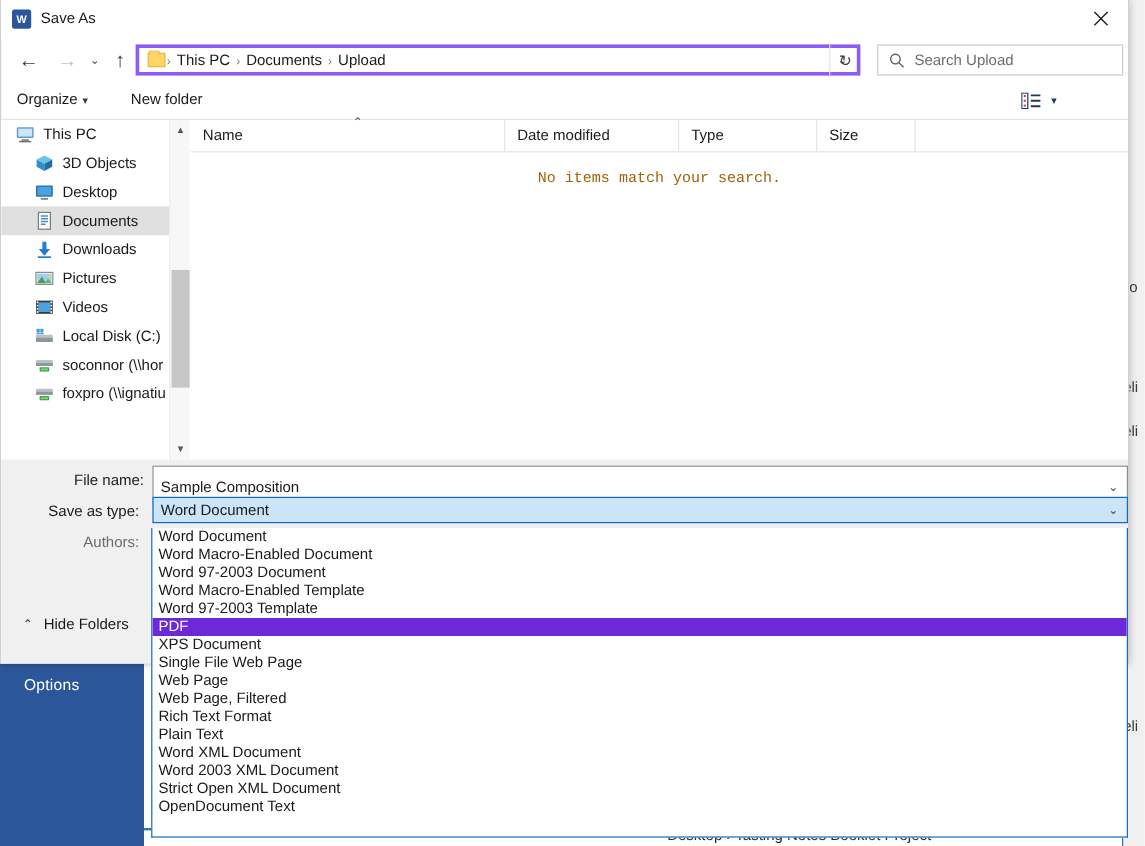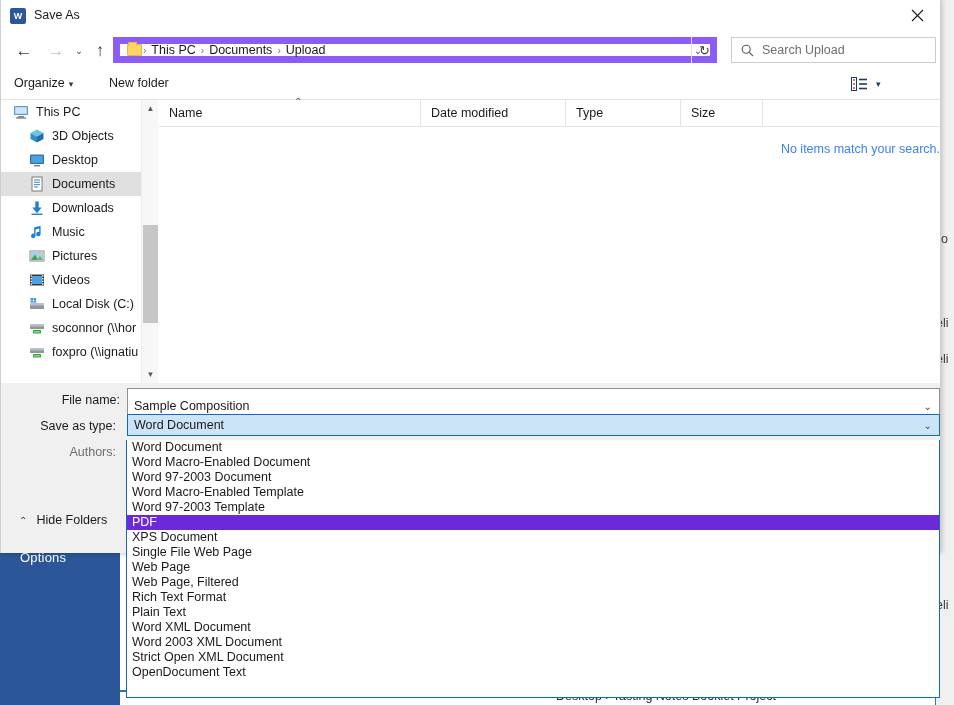--- a/index.html
+++ b/index.html
@@ -10,21 +10,21 @@
     overflow: hidden;
   }
   body { position: relative; background: #ffffff; }
 
   
   #backstage-left {
     position: absolute; left: 0; top: 0; width: 120px; height: 705px;
     background: #2b579a;
   }
   #backstage-options {
-    position: absolute; left: 20px; top: 550px;
+    position: absolute; left: 20px; top: 563px;
     color: #ffffff; font-size: 13px; letter-spacing: .2px;
   }
   #backstage-right {
     position: absolute; left: 120px; top: 0; right: 0; height: 705px;
     background: #ffffff;
   }
   .bg-frag {
     position: absolute; color: #3b3b3b; font-size: 12.5px;
     white-space: nowrap; overflow: hidden;
   }
@@ -85,21 +85,21 @@
   #nav-back { left: 8px; }
   #nav-forward { left: 40px; }
   #nav-recent { left: 68px; width: 20px; }
   #nav-up { left: 84px; }
   .arrow-ico { font-size: 17px; line-height: 1; color: #3b3b3b; }
   .arrow-ico.disabled { color: #c3c3c3; }
   .chev-ico { font-size: 10px; color: #5a5a5a; }
 
   #addressbar {
     position: absolute; left: 112px; top: 5px; width: 604px; height: 26px;
-    border: 7px solid #8b5cf6; background: #ffffff;
+    border: 3px solid #8b5cf6; background: #ffffff;
     display: flex; align-items: center;
   }
   #addr-folder-icon {
     width: 15px; height: 12px; margin-left: 7px;
     background: #ffd666; border: 1px solid #e8b93b; border-radius: 1px;
     position: relative; flex: none;
   }
   #addr-folder-icon::before {
     content:""; position:absolute; left:0; top:-3px; width:7px; height:3px;
     background:#ffd666; border:1px solid #e8b93b; border-bottom:none;
@@ -192,21 +192,21 @@
   #col-date { width: 145px; }
   #col-type { width: 115px; }
   #col-size { width: 82px; }
   #col-pad { flex: 1; border-right: none; }
   #sort-caret {
     position: absolute; left: 135px; top: -4px;
     font-size: 10px; color: #5a5a5a;
   }
   #empty-msg {
     position: absolute; left: 0; right: 0; top: 42px;
-    text-align: right; font-size: 12.5px; color: #3b82f6;
+    text-align: center; font-size: 12.5px; color: #a16207; font-family: Liberation Mono, monospace;
   }
 
   
   #form-area { position: relative; height: 170px; background: #f0f0f0; }
   .form-label {
     position: absolute; font-size: 12.5px; color: #1a1a1a; text-align: right;
   }
   #lbl-filename { left: 4px; width: 115px; top: 10px; }
   #lbl-savetype { left: 0; width: 115px; top: 36px; }
   #lbl-authors  { left: 0; width: 115px; top: 62px; color: #6d6d6d; }
@@ -366,26 +366,20 @@
               <line x1="5" y1="10.9" x2="9" y2="10.9" stroke="#4a90c2" stroke-width="1.1"></line>
             </svg></span>
           <span>Documents</span>
         </div>
         <div class="tree-item indent">
           <span class="tree-ico"><svg width="16" height="16" viewBox="0 0 16 16">
               <path d="M6.3 1.5h3.4v6h3L8 13.2 3.3 7.5h3z" fill="#1f7fd0"></path>
               <rect x="2.5" y="13.6" width="11" height="1.4" fill="#1f7fd0"></rect>
             </svg></span>
           <span>Downloads</span>
-        </div>
-        <div class="tree-item indent">
-          <span class="tree-ico"><svg width="16" height="16" viewBox="0 0 16 16">
-              <path d="M11.6 1.8v8.1a2.2 2.2 0 1 1-1.4-2V4.4L6.5 5.5v6.2a2.2 2.2 0 1 1-1.4-2V3.5z" fill="#1f7fd0"></path>
-            </svg></span>
-          <span>Music</span>
         </div>
         <div class="tree-item indent">
           <span class="tree-ico"><svg width="16" height="16" viewBox="0 0 16 16">
               <rect x="1" y="3" width="14" height="10" fill="#ffffff" stroke="#8a8a8a" stroke-width="1"></rect>
               <rect x="2" y="4" width="12" height="8" fill="#9ed0ef"></rect>
               <polygon points="2,12 6,6.5 9,12" fill="#4a9a52"></polygon>
               <polygon points="8,12 11,8 14,12" fill="#6bb36f"></polygon>
               <circle cx="11.8" cy="6" r="1.2" fill="#f4d14a"></circle>
             </svg></span>
           <span>Pictures</span>

